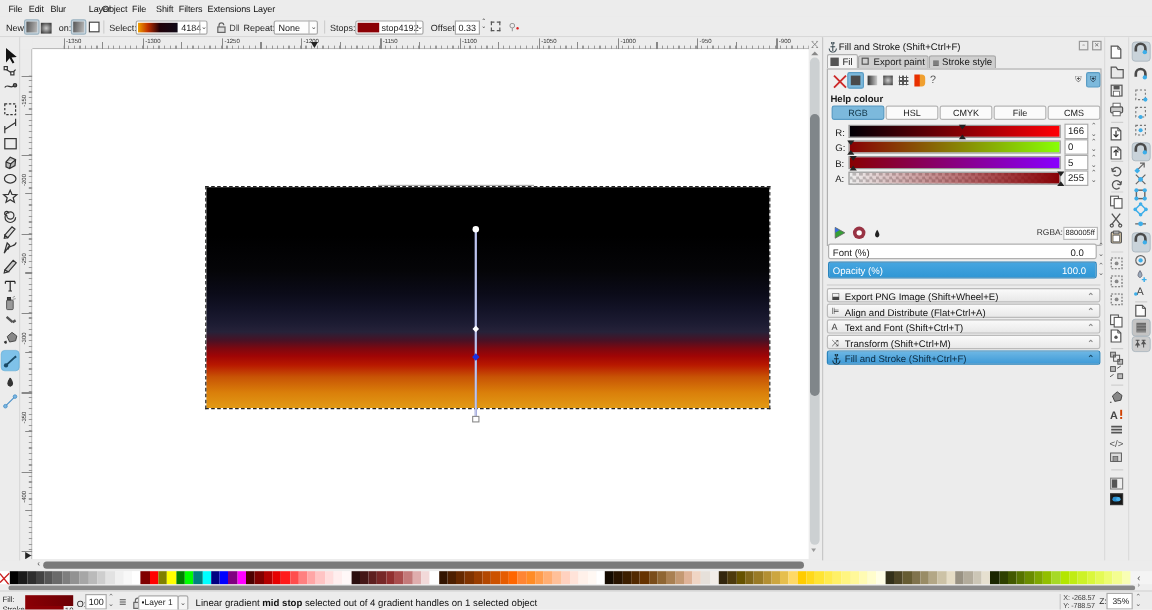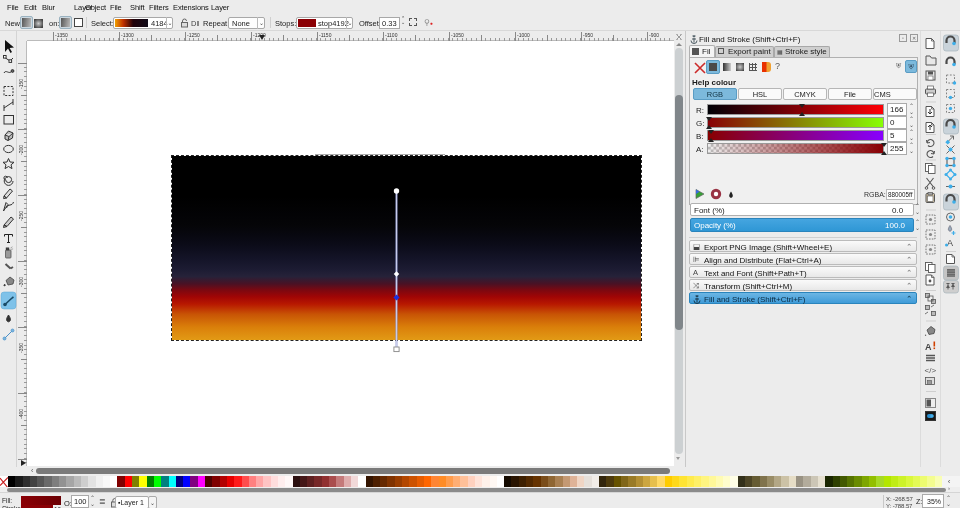--- a/index.html
+++ b/index.html
@@ -234,21 +234,21 @@
   <span class="abs" style="left:89px;top:30px;font-size:9px;color:#555">?</span>
   <span class="abs" style="left:210px;top:31px;font-size:7px;color:#555">⛨</span>
   <span class="abs" style="left:219px;top:29px;width:12px;height:13px;background:#7cb9dc;border:1px solid #5a9cc4;border-radius:2px;font-size:7px;color:#234;text-align:center;line-height:12px">⛨</span>
 
   <span class="abs" style="left:6px;top:47px;font-size:8px;font-weight:bold;color:#1a1a1a">Help colour</span>
 
   <span class="abs" style="left:7px;top:57px;width:44px;height:12px;background:#7cb9dc;border:1px solid #5a9cc4;border-radius:2px;font-size:7.5px;text-align:center;line-height:11px;color:#134">RGB</span>
   <span class="abs" style="left:52px;top:57px;width:44px;height:12px;background:#fafafa;border:1px solid #b6b6b6;border-radius:2px;font-size:7.5px;text-align:center;line-height:11px">HSL</span>
   <span class="abs" style="left:97px;top:57px;width:44px;height:12px;background:#fafafa;border:1px solid #b6b6b6;border-radius:2px;font-size:7.5px;text-align:center;line-height:11px">CMYK</span>
   <span class="abs" style="left:142px;top:57px;width:44px;height:12px;background:#fafafa;border:1px solid #b6b6b6;border-radius:2px;font-size:7.5px;text-align:center;line-height:11px">File</span>
-  <span class="abs" style="left:187px;top:57px;width:44px;height:12px;background:#fafafa;border:1px solid #b6b6b6;border-radius:2px;font-size:7.5px;text-align:left;line-height:11px">CMS</span>
+  <span class="abs" style="left:187px;top:57px;width:44px;height:12px;background:#fafafa;border:1px solid #b6b6b6;border-radius:2px;font-size:7.5px;text-align:center;line-height:11px">CMS</span>
 
   <span class="abs" style="left:10px;top:75px;font-size:8px">R:</span>
   <div class="abs" style="left:21px;top:73px;width:177px;height:11px;border:1px solid #999;background:linear-gradient(to right,#000005,#ff0005)"></div>
   <span class="abs sl-mark" style="left:113px;top:73px"></span>
   <span class="abs" style="left:201px;top:72px;width:20px;height:13px;background:#fff;border:1px solid #aaa;font-size:8px;line-height:12px;padding-left:2px">166</span>
   <span class="abs spin" style="left:222px;top:72px"></span>
   <span class="abs" style="left:10px;top:88px;font-size:8px">G:</span>
   <div class="abs" style="left:21px;top:86px;width:177px;height:11px;border:1px solid #999;background:linear-gradient(to right,#880005,#88ff05)"></div>
   <span class="abs sl-mark" style="left:20px;top:86px"></span>
   <span class="abs" style="left:201px;top:85px;width:20px;height:13px;background:#fff;border:1px solid #aaa;font-size:8px;line-height:12px;padding-left:2px">0</span>
@@ -301,21 +301,21 @@
       <span class="atext">Export PNG Image (Shift+Wheel+E)</span>
       <span class="achev">⌃</span>
     </div>
   <div class="abs arow" style="top:222px">
       <span class="aicon">⊫</span>
       <span class="atext">Align and Distribute (Flat+Ctrl+A)</span>
       <span class="achev">⌃</span>
     </div>
   <div class="abs arow" style="top:235px">
       <span class="aicon">A</span>
-      <span class="atext">Text and Font (Shift+Path+T)</span>
+      <span class="atext">Text and Font (Shift+Ctrl+T)</span>
       <span class="achev">⌃</span>
     </div>
   <div class="abs arow" style="top:248px">
       <span class="aicon">⤨</span>
       <span class="atext">Transform (Shift+Ctrl+M)</span>
       <span class="achev">⌃</span>
     </div>
   <div class="abs arow sel" style="top:261px">
       <svg style="position:absolute;left:3px;top:2px" width="8" height="9">
         <path d="M4,1.8 a1,1 0 1,1 0.01,0 M4,2.8 V7.5 M2,4 h4 M1,5.5 a3,3 0 0,0 6,0" fill="none" stroke="#14303f" stroke-width="0.9"></path>
@@ -454,19 +454,20 @@
   <span class="abs" style="left:64px;top:6px;font-size:7.5px">O:</span>
   <span class="abs" style="left:71px;top:2px;width:18px;height:13px;background:#fff;border:1px solid #aaa;font-size:7.5px;line-height:12px;padding-left:2px">100</span>
   <span class="abs spin" style="left:89px;top:2px"></span>
   <span class="abs" style="left:99px;top:4px;font-size:8px;color:#555">≣</span>
   <svg class="abs" style="left:110px;top:4px" width="9" height="11">
       <rect x="1.5" y="5" width="6.5" height="5" fill="#ddd" stroke="#666"></rect>
       <path d="M2.8,5 v-1.5 a2,2 0 0,1 4,0 V5" fill="none" stroke="#666"></path>
     </svg>
   <span class="abs" style="left:115px;top:3px;width:34px;height:13px;background:#fdfdfd;border:1px solid #aaa;border-radius:2px;font-size:7px;line-height:12px;padding-left:2px;white-space:nowrap">▪Layer 1</span>
   <span class="abs" style="left:148px;top:3px;width:9px;height:13px;background:#f4f4f4;border:1px solid #aaa;border-radius:2px;font-size:6px;color:#444;text-align:center;line-height:12px">⌄</span>
+  <span class="abs" style="left:163px;top:5px;font-size:8px;color:#111">Linear gradient <b>mid stop</b> selected out of 4 gradient handles on 1 selected object</span>
   <div class="abs" style="left:883px;top:2px;width:1px;height:14px;background:#c8c8c8"></div>
   <span class="abs" style="left:886px;top:2.5px;font-size:6px;color:#444;letter-spacing:-0.1px">X: -268.57</span>
   <span class="abs" style="left:886px;top:9.5px;font-size:6px;color:#444;letter-spacing:-0.1px">Y: -788.57</span>
   <span class="abs" style="left:916px;top:5px;font-size:7px">Z:</span>
   <span class="abs" style="left:922px;top:1px;width:22px;height:14px;background:#fff;border:1px solid #aaa;font-size:7px;line-height:13px;padding-left:4px">35%</span>
   <span class="abs spin" style="left:945px;top:2px"></span>
 </div>
 
 </body></html>

